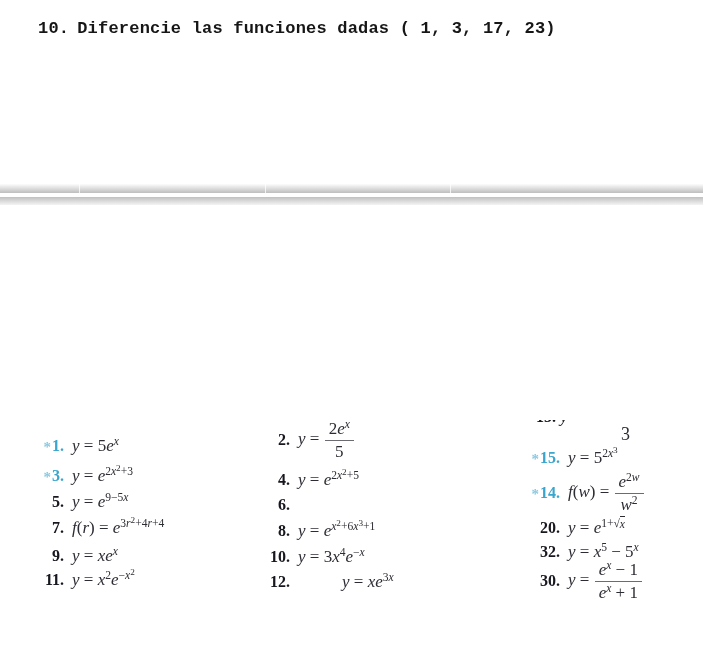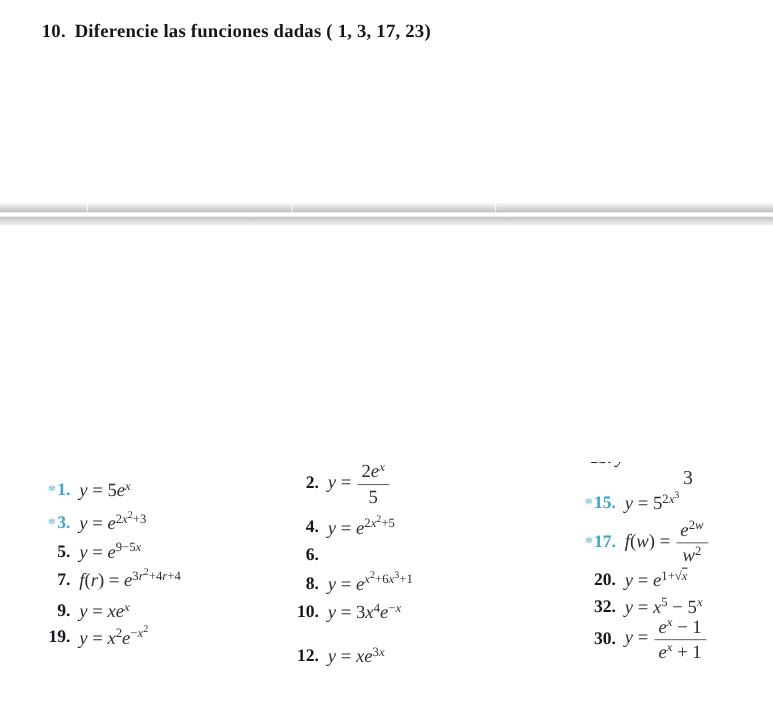--- a/index.html
+++ b/index.html
@@ -7,21 +7,21 @@
     position:relative;
     width:703px;height:645px;
     background:#ffffff;
     overflow:hidden;
     font-family:"Liberation Serif","DejaVu Serif",serif;
   }
 
   
   .title-row{
     position:absolute;left:38px;top:19px;
-    font-family:Liberation Serif, serif;
+    font-family:Liberation Mono, monospace;
     font-size:17px;font-weight:700;color:var(--title-color,#161616);
     letter-spacing:.2px;white-space:nowrap;
   }
   .title-num{margin-right:8px;}
 
   
   .page-divider{position:absolute;left:0;top:184px;width:703px;height:21px;}
   .pd-top{position:relative;height:9px;background:linear-gradient(#fcfcfc,#bebebe);}
   .pd-gap{height:4px;background:#ffffff;}
   .pd-bottom{height:8px;background:linear-gradient(#c0c0c0,#f4f4f4);}
@@ -40,21 +40,21 @@
   
   #col-left .ex-row:nth-child(2){margin-top:6px;}
   #col-left .ex-row:nth-child(3){margin-top:2px;}
   #col-left .ex-row:nth-child(4){margin-top:2px;}
   #col-left .ex-row:nth-child(5){margin-top:4px;}
   #col-mid .ex-row:nth-child(1){height:48px;}
   #col-mid .ex-row:nth-child(2){margin-top:4px;}
   #col-mid .ex-row:nth-child(3){margin-top:1px;}
   #col-mid .ex-row:nth-child(4){margin-top:2px;}
   #col-mid .ex-row:nth-child(5){margin-top:2px;}
-  #col-mid .ex-row:nth-child(6){margin-top:16px;}
+  #col-mid .ex-row:nth-child(6){margin-top:1px;gap:44px;}
   #col-right .ex-row:nth-child(1){height:26px;}
   #col-right .ex-row:nth-child(2){margin-top:2px;}
   #col-right .ex-row:nth-child(6){margin-top:-6px;}
 
   .ex-num{
     display:inline-flex;justify-content:flex-end;align-items:baseline;
     width:28px;flex:0 0 28px;
     font-weight:700;font-size:16px;color:var(--number-color,#17171f);
   }
   #col-right .ex-num{width:36px;flex:0 0 36px;}
@@ -142,21 +142,21 @@
         <span class="ex-formula"><i>f</i>(<i>r</i>) = <i>e</i><sup>3<i>r</i><sup>2</sup>+4<i>r</i>+4</sup></span>
       </div>
       <div class="ex-row">
         <span class="ex-num">
           <span class="nval">9.</span>
         </span>
         <span class="ex-formula"><i>y</i> = <i>x</i><i>e</i><sup><i>x</i></sup></span>
       </div>
       <div class="ex-row">
         <span class="ex-num">
-          <span class="nval">19.</span>
+          <span class="nval">11.</span>
         </span>
         <span class="ex-formula"><i>y</i> = <i>x</i><sup>2</sup><i>e</i><sup>−<i>x</i><sup>2</sup></sup></span>
       </div>
     </div>
   <div class="ex-col" id="col-mid">
       <div class="ex-row tall">
         <span class="ex-num">
           <span class="nval">2.</span>
         </span>
         <span class="ex-formula"><i>y</i> = <span class="frac">
@@ -204,21 +204,21 @@
       <div class="ex-row">
         <span class="ex-num starred">
           <span class="star">*</span>
           <span class="nval">15.</span>
         </span>
         <span class="ex-formula"><i>y</i> = 5<sup>2<i>x</i><sup>3</sup></sup></span>
       </div>
       <div class="ex-row tall">
         <span class="ex-num starred">
           <span class="star">*</span>
-          <span class="nval">17.</span>
+          <span class="nval">14.</span>
         </span>
         <span class="ex-formula"><i>f</i>(<i>w</i>) = <span class="frac">
             <span class="fnum"><i>e</i><sup>2<i>w</i></sup></span>
             <span class="fden"><i>w</i><sup>2</sup></span>
           </span></span>
       </div>
       <div class="ex-row">
         <span class="ex-num">
           <span class="nval">20.</span>
         </span>

